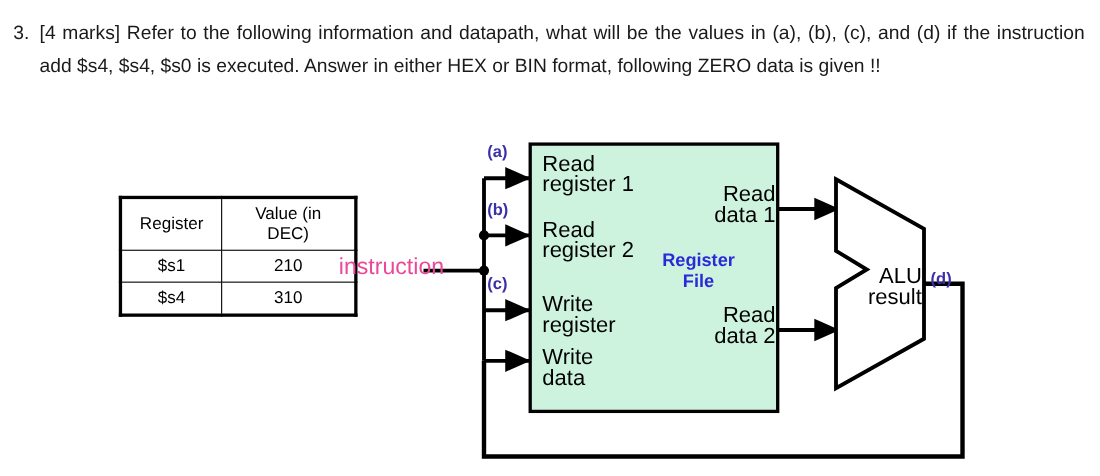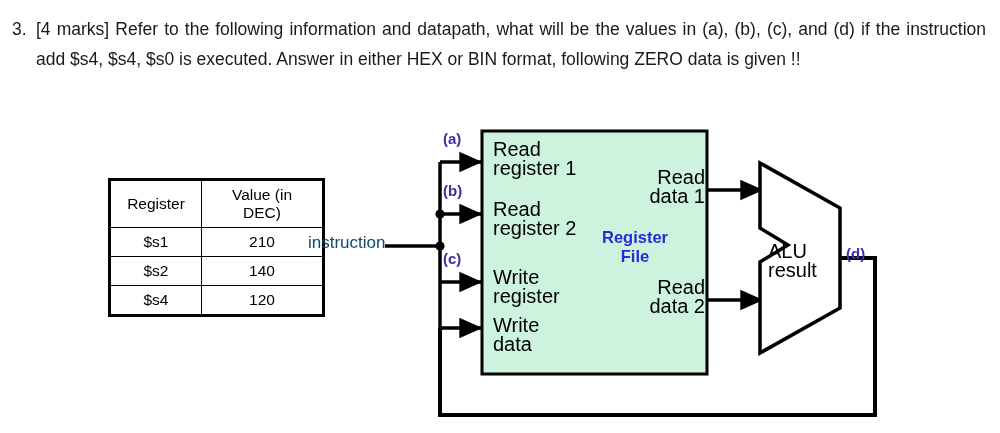--- a/index.html
+++ b/index.html
@@ -103,22 +103,22 @@
     position: absolute;
     font-size: 16.5px;
     font-weight: bold;
     color: #2a2ad6;
     line-height: 19px;
     text-align: center;
     white-space: pre-line;
   }
   #instruction-label {
     position: absolute;
-    font-size: 17px;
-    color: #0c4a6e;
+    font-size: 21px;
+    color: #ec4899;
     line-height: 18px;
   }
 </style>
 </head>
 <body>
 
 <div id="question-block">
   <div id="question-row">
     <div id="question-number">3.</div>
     <div id="question-text"><span>[4 marks]  Refer to the following information and datapath, what will be the values in (a), (b), (c), and (d) if the instruction </span><b>add $s4, $s4, $s0</b><span> is executed.  Answer in either HEX or BIN format, following </span><b>ZERO</b><span> data is given !!</span></div>
@@ -132,26 +132,22 @@
         <th class="col-register">Register</th>
         <th class="col-value">Value (in DEC)</th>
       </tr>
     </thead>
     <tbody>
       <tr>
         <td class="col-register">$s1</td>
         <td class="col-value">210</td>
       </tr>
       <tr>
-        <td class="col-register">$s2</td>
-        <td class="col-value">140</td>
-      </tr>
-      <tr>
         <td class="col-register">$s4</td>
-        <td class="col-value">120</td>
+        <td class="col-value">310</td>
       </tr>
     </tbody>
   </table>
 </div>
 
 <div id="datapath">
 
   <svg width="670" height="313" viewBox="0 0 670 313">
     <defs>
       <marker id="arrowhead" markerWidth="7" markerHeight="7" refX="6.2" refY="3.2" orient="auto" markerUnits="strokeWidth">
@@ -201,17 +197,17 @@
 data</div>
 
   <div class="dp-label" style="left:315px; top:48px; text-align:right; width:60px;">Read
 data 1</div>
   <div class="dp-label" style="left:315px; top:158px; text-align:right; width:60px;">Read
 data 2</div>
 
   <div id="regfile-title" style="left:250px; top:108px; width:110px;">Register
 File</div>
 
-  <div class="dp-label" style="left:438px; top:122px; width:70px; text-align:left;">ALU
+  <div class="dp-label" style="left:438px; top:122px; width:70px; text-align:right;">ALU
 result</div>
 
   <div class="dp-tag" style="left:516px; top:125px;">(d)</div>
 </div>
 
 </body></html>

